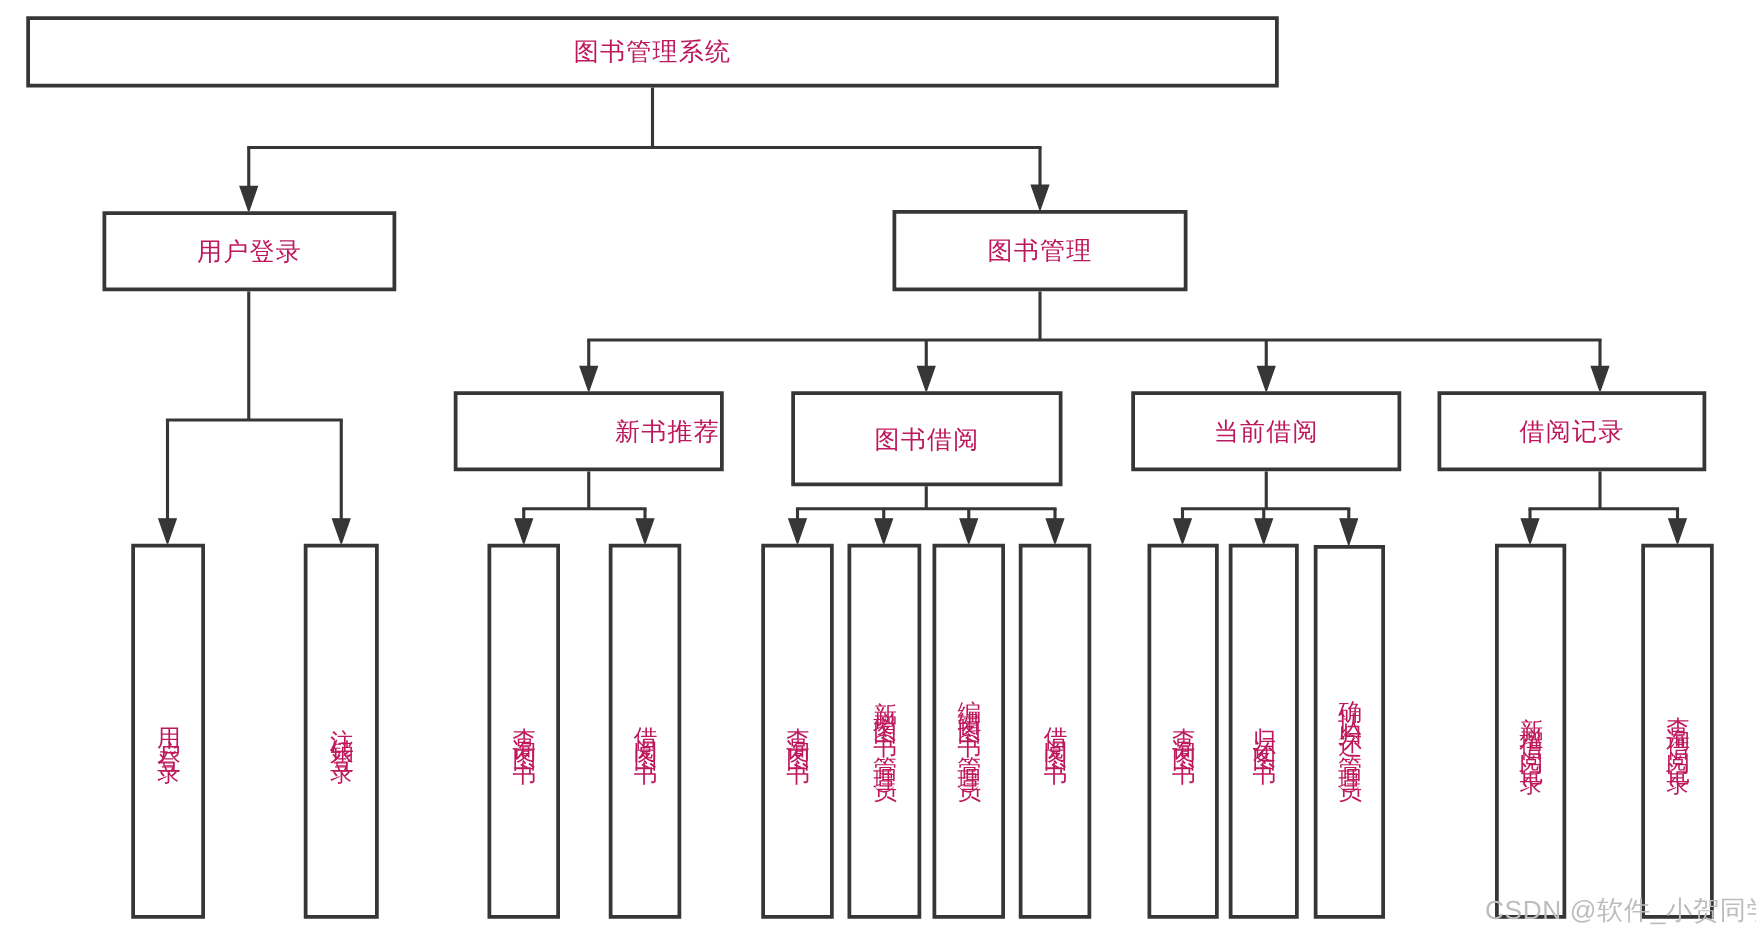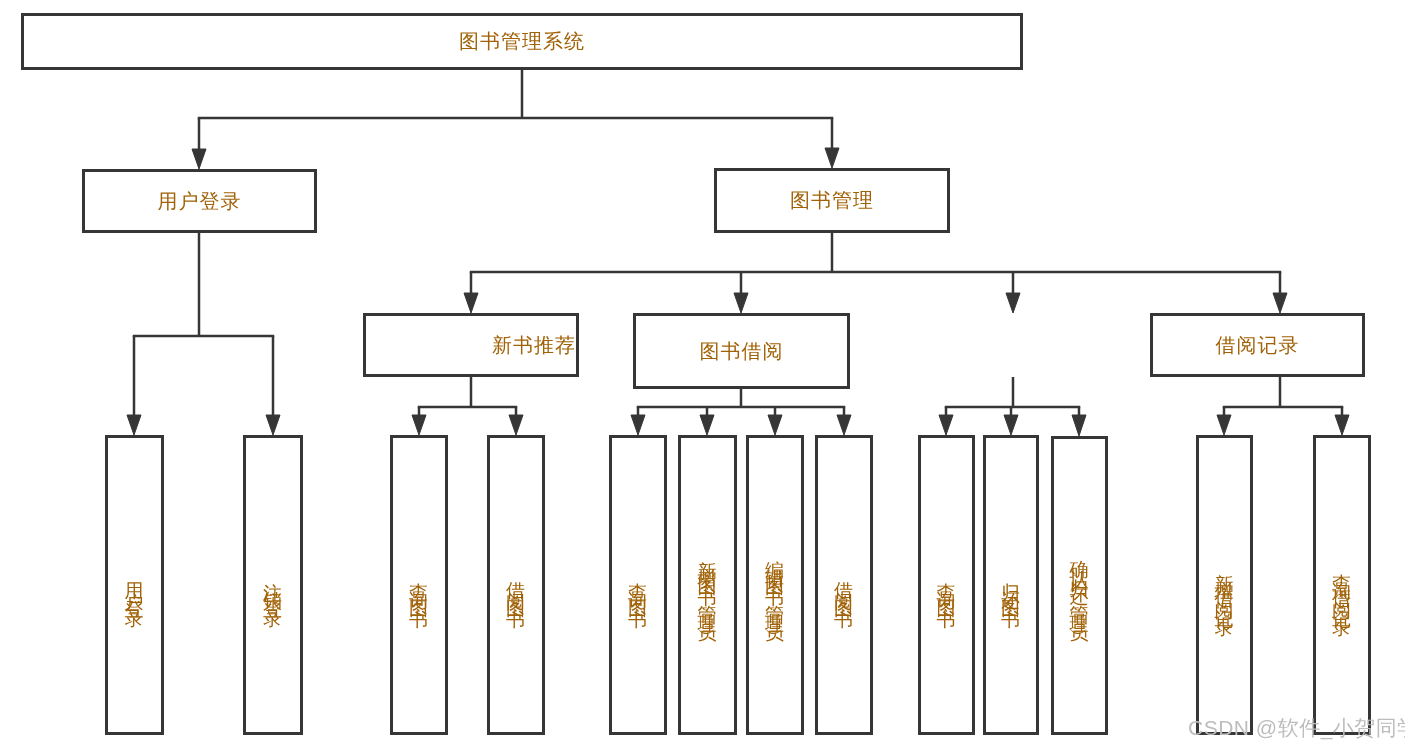--- a/index.html
+++ b/index.html
@@ -6,21 +6,21 @@
   .canvas{
     position:relative;width:1405px;height:747px;background:#ffffff;overflow:hidden;
     font-family:"Liberation Sans","DejaVu Sans",sans-serif;color:#1f1f1f;
   }
   svg.wires{position:absolute;left:0;top:0;z-index:1;}
   svg.wires line{stroke:#363636;stroke-width:2.5;}
   svg.wires polygon{fill:#363636;stroke:#363636;}
   .node{
     position:absolute;background:#ffffff;border:3px solid #363636;box-sizing:border-box;
     display:flex;align-items:center;justify-content:center;z-index:2;
-    font-size:20px;letter-spacing:1px;color:#a16207;
+    font-size:20px;letter-spacing:1px;color:#be185d;
   }
   .node.leaf span{
     writing-mode:vertical-rl;text-orientation:mixed;
     font-size:19px;letter-spacing:9px;line-height:1;white-space:nowrap;
   }
   .watermark{
     position:absolute;left:1188px;top:714px;z-index:5;
     font-size:21px;color:#bdbdbd;letter-spacing:0.5px;white-space:nowrap;
   }
 </style>
@@ -101,20 +101,23 @@
   <div class="node" style="left:714px;top:168px;width:236px;height:65px;">
     <span>图书管理</span>
   </div>
 
   <div class="node" style="left:363px;top:313px;width:216px;height:64px;justify-content:flex-end;">
     <span>新书推荐</span>
   </div>
   <div class="node" style="left:633px;top:313px;width:217px;height:76px;">
     <span>图书借阅</span>
   </div>
+  <div class="node" style="left:905px;top:313px;width:216px;height:64px;">
+    <span>当前借阅</span>
+  </div>
   <div class="node" style="left:1150px;top:313px;width:215px;height:64px;justify-content:center;">
     <span>借阅记录</span>
   </div>
 
   <div class="node leaf" style="left:105px;top:435px;width:59px;height:300px;">
     <span>用户登录</span>
   </div>
   <div class="node leaf" style="left:243px;top:435px;width:60px;height:300px;">
     <span>注销登录</span>
   </div>

